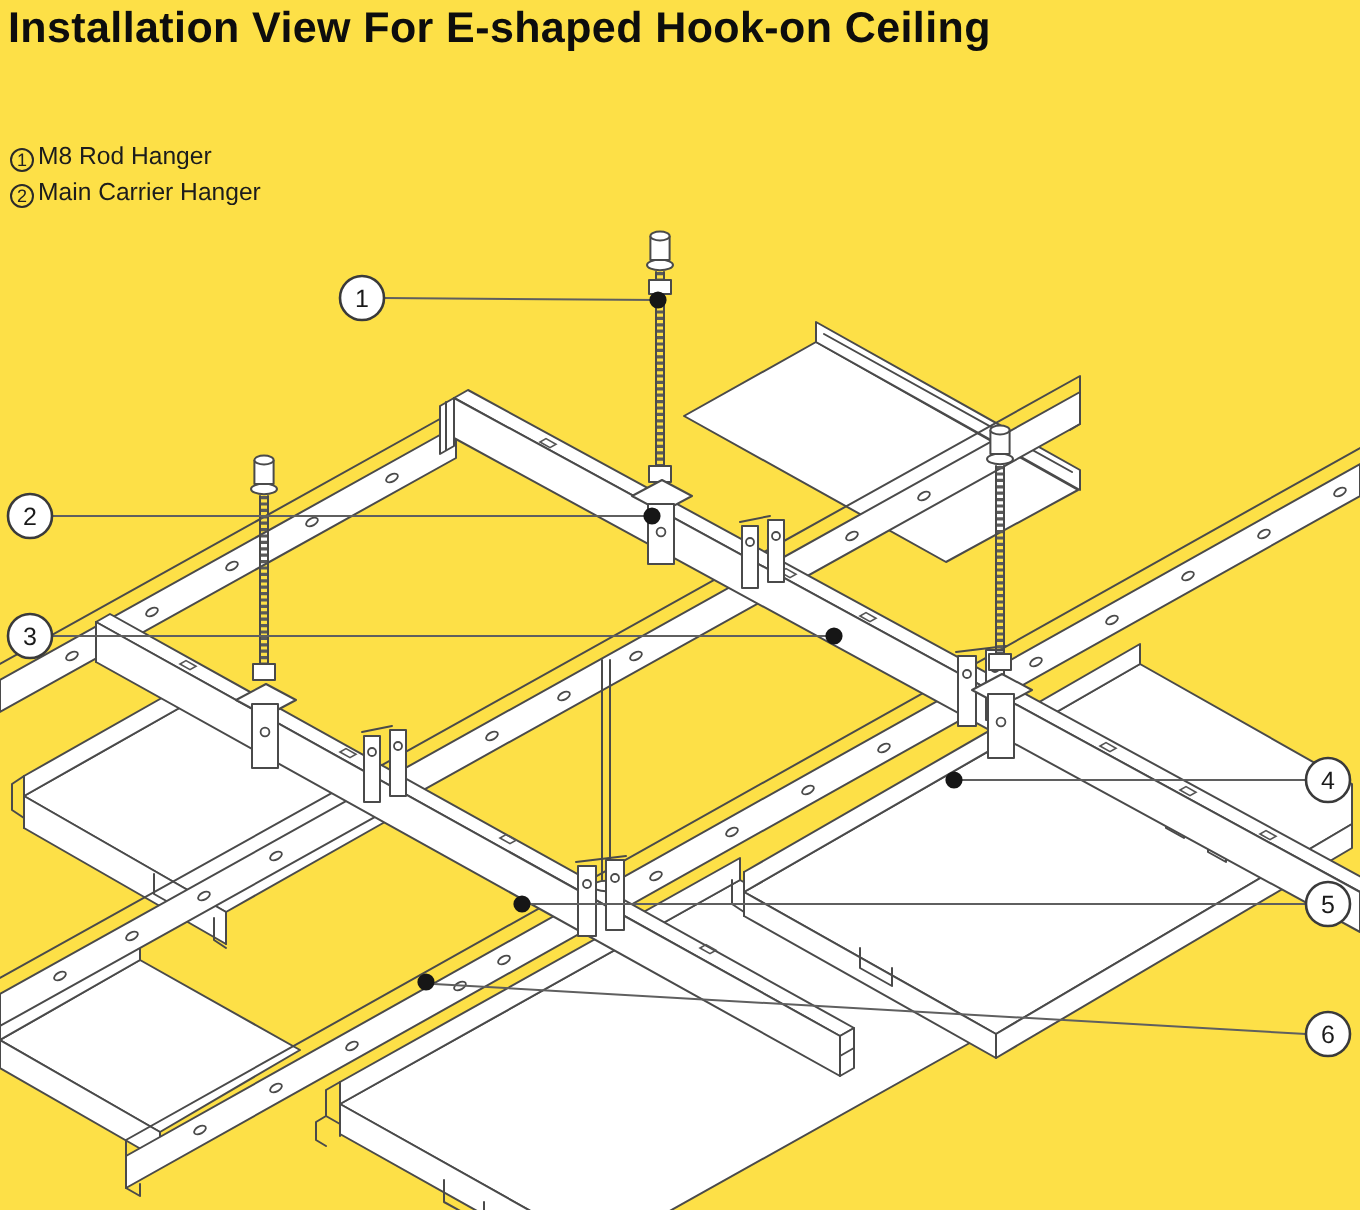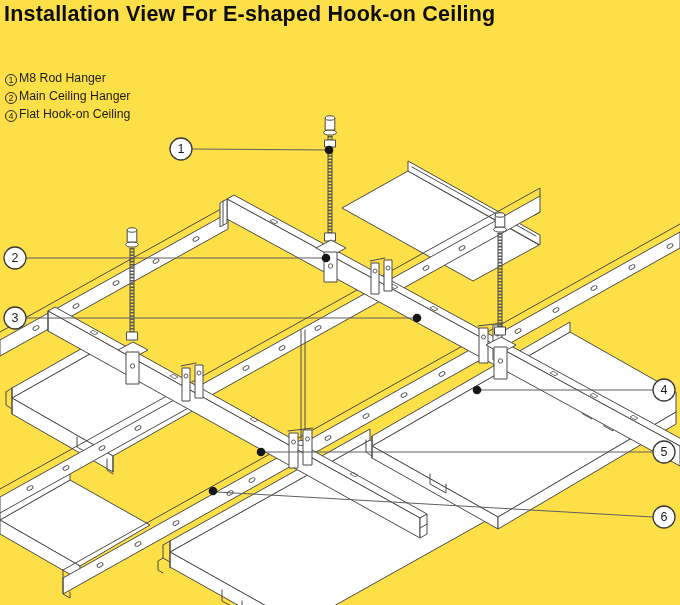--- a/index.html
+++ b/index.html
@@ -25,22 +25,21 @@
 </style>
 </head>
 <body>
 
 <div class="stage">
 
   <div class="title">Installation View For E-shaped Hook-on Ceiling</div>
 
   <div class="legend">
     <div class="lg-row"><span class="lg-num">1</span><span>M8 Rod Hanger</span></div>
-    <div class="lg-row"><span class="lg-num">2</span><span>Main Ceiling Hanger</span></div>
-    <div class="lg-row"><span class="lg-num">4</span><span>Flat Hook-on Ceiling</span></div>
+    <div class="lg-row"><span class="lg-num">2</span><span>Main Carrier Hanger</span></div>
   </div>
 
   <svg width="680" height="605" viewBox="0 0 680 605">
 
     <g>
       <path class="fc" d="M342,208 L408,171 L539,245 L473,281 Z"></path>
       <path class="fc" d="M408,171 L408,161 L540,235 L540,245 Z"></path>
       <path class="ln" d="M412,167 L536,236"></path>
     </g>
 

